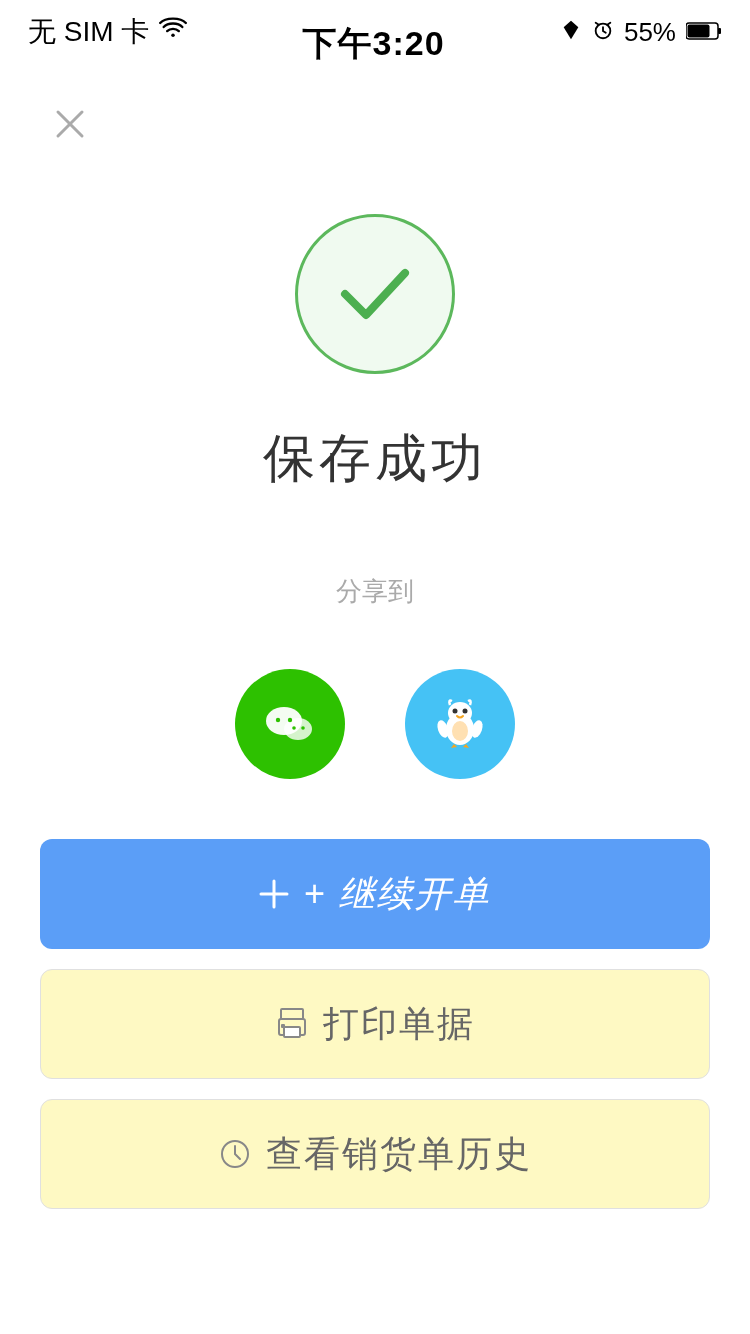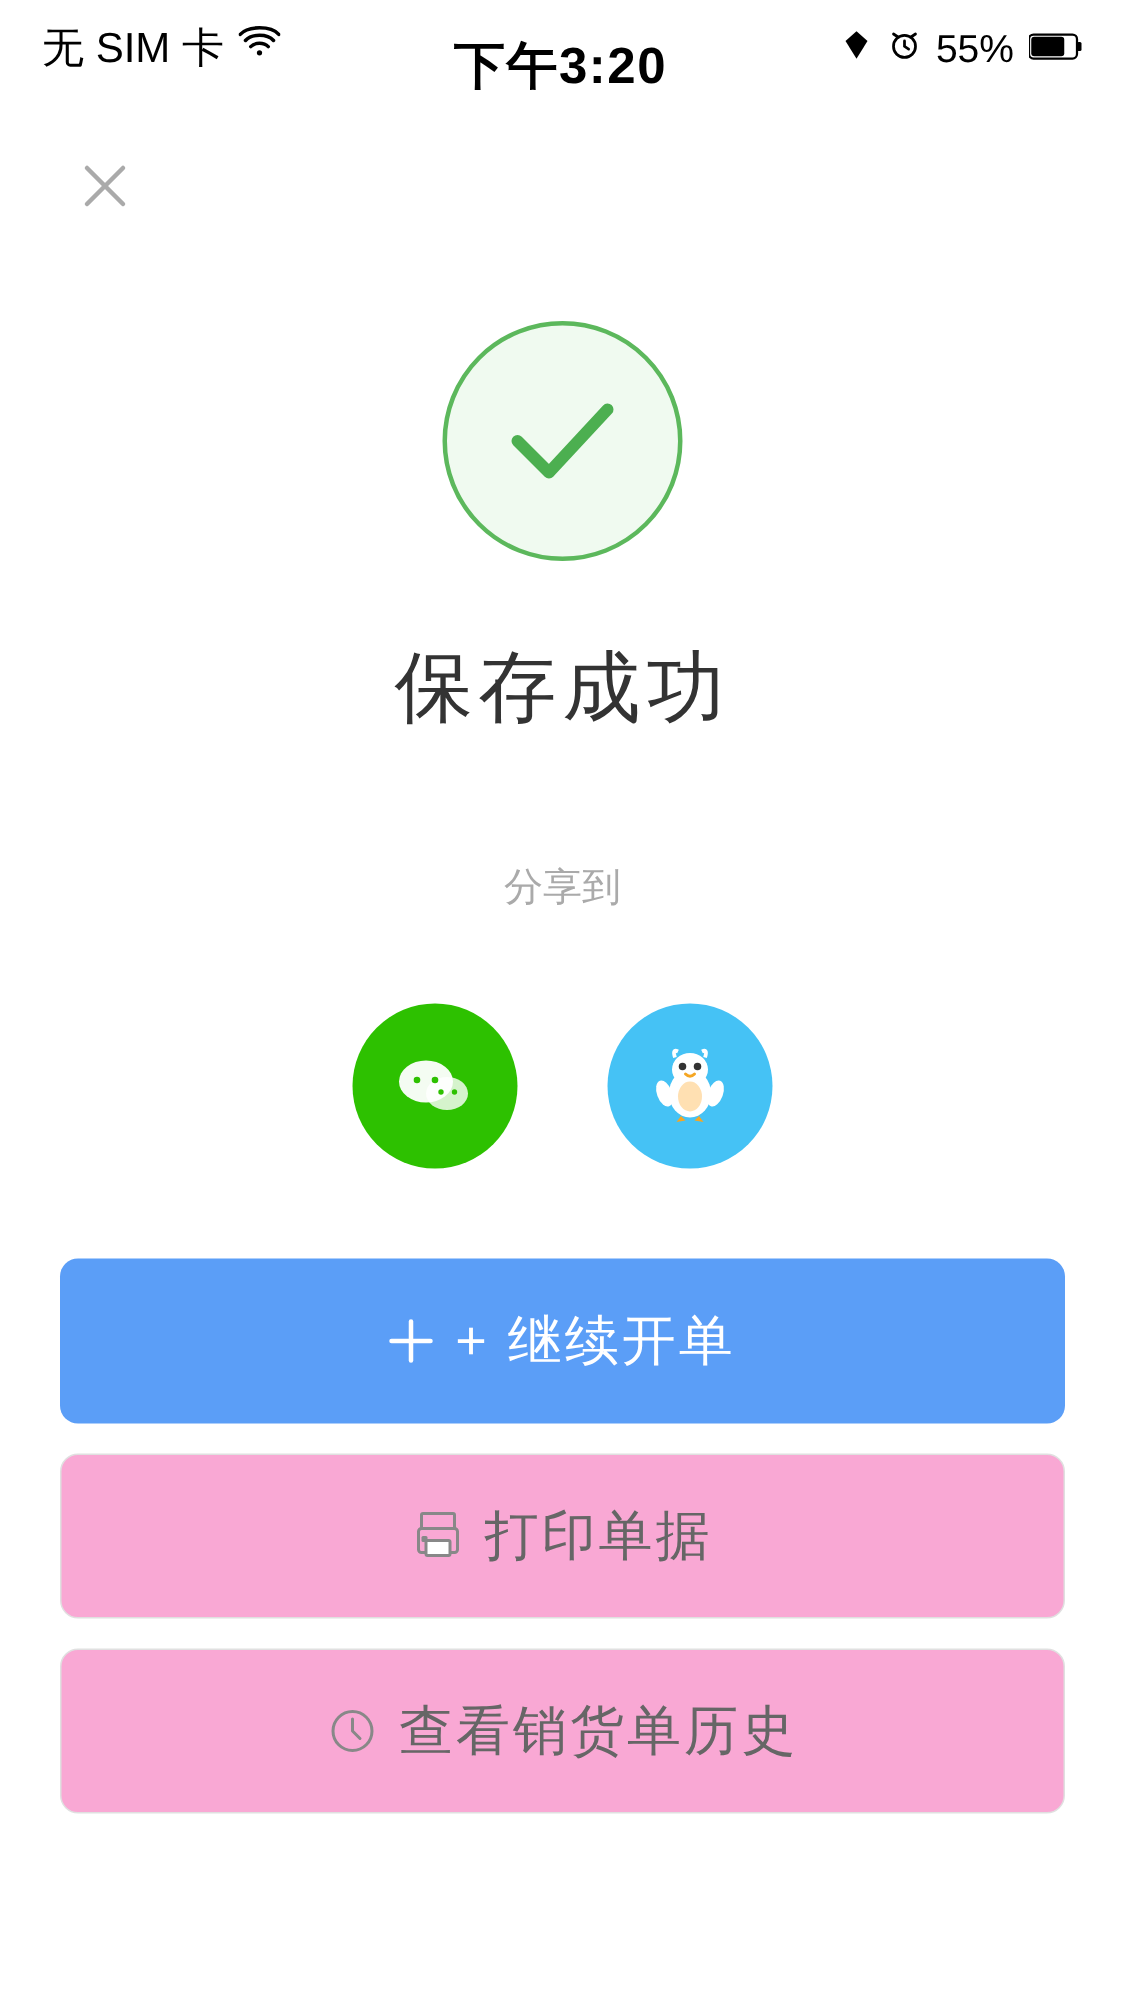--- a/index.html
+++ b/index.html
@@ -159,26 +159,27 @@
       border-radius: 12px;
       display: flex;
       align-items: center;
       justify-content: center;
       gap: 14px;
       cursor: pointer;
       font-size: 36px;
       color: #fff;
       font-weight: 400;
       letter-spacing: 2px;
+      font-style: italic;
     }
 
     .btn-secondary {
       width: 100%;
       height: 110px;
-      background: #f9a8d4;
+      background: #fef9c3;
       border: 1px solid #e0e0e0;
       border-radius: 12px;
       display: flex;
       align-items: center;
       justify-content: center;
       gap: 14px;
       cursor: pointer;
       font-size: 36px;
       color: #666;
       font-weight: 400;

